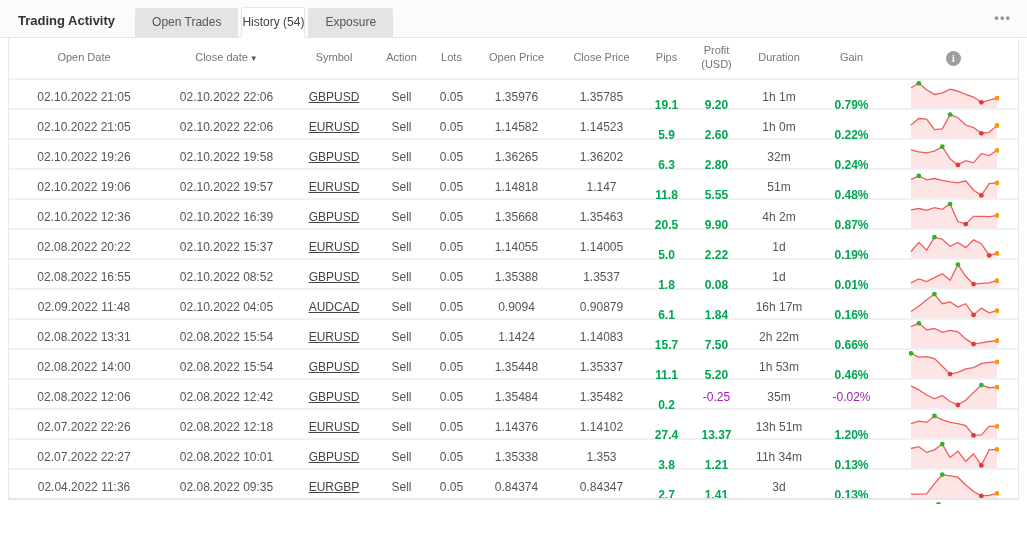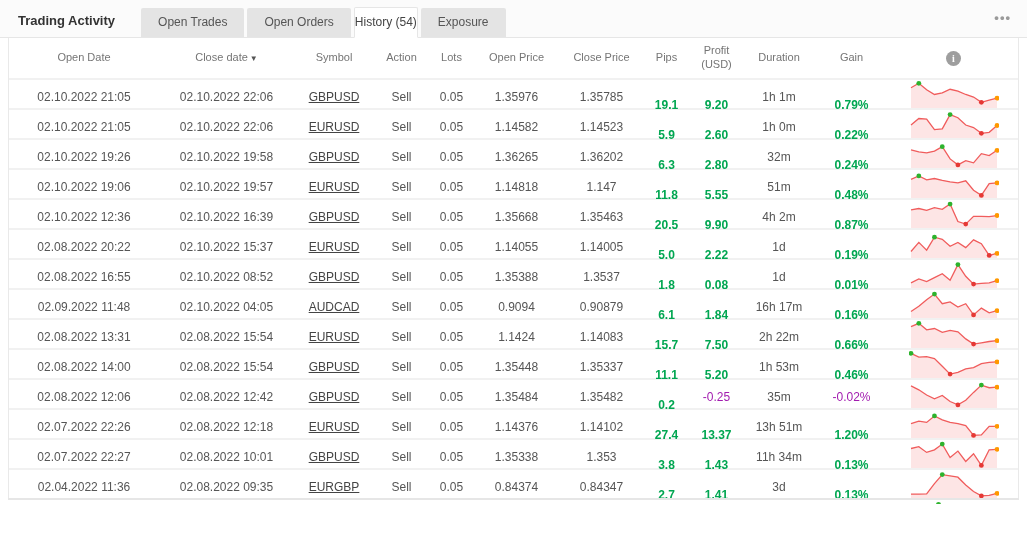--- a/index.html
+++ b/index.html
@@ -3,21 +3,21 @@
 <meta charset="utf-8">
 <style>
   * { margin:0; padding:0; box-sizing:border-box; }
   html,body { width:1027px; height:560px; overflow:hidden; background:#fff;
     font-family:"Liberation Sans", sans-serif; }
 
   
   .tabbar { height:38px; background:#fbfbfb; border-bottom:1px solid #e6e6e6;
     display:flex; align-items:flex-end; position:relative; }
   .widget-title { font-size:13px; font-weight:bold; color:#333;
-    padding:0 26px 9px 18px; }
+    padding:0 20px 9px 18px; }
   .tab { font-size:12px; color:#555; background:#e4e4e4; padding:7px 17px 8px;
     margin-right:3px; cursor:pointer; border-top-left-radius:2px;
     border-top-right-radius:2px; white-space:nowrap; }
   .tab.active { background:#fff; color:#444;
     border:1px solid #e6e6e6; border-bottom:1px solid #fff; margin-bottom:-1px;
     padding:7px 0 8px; }
   .more { position:absolute; right:16px; top:10px; color:#9a9a9a;
     font-size:13px; font-weight:bold; letter-spacing:1px; cursor:pointer; }
 
   
@@ -43,21 +43,20 @@
     margin:0 8px; overflow:hidden; }
   .partial-dot { position:absolute; left:928px; top:2px; width:5px; height:5px;
     border-radius:50%; background:#2db32d; }
 </style>
 </head>
 <body>
 
 <div class="tabbar">
   <div class="widget-title">Trading Activity</div>
   <div class="tab">Open Trades</div>
-  <div class="tab">Open Orders</div>
   <div class="tab active">History (54)</div>
   <div class="tab">Exposure</div>
   <div class="more">•••</div>
 </div>
 
 <div class="card">
   <div class="grid thead">
     <div>Open Date</div>
     <div><span>Close date</span><span class="sort-arrow">▼</span></div>
     <div>Symbol</div>
@@ -351,21 +350,21 @@
 
   <div class="grid trow">
     <div>02.07.2022 22:27</div>
     <div>02.08.2022 10:01</div>
     <div class="symbol"><a>GBPUSD</a></div>
     <div>Sell</div>
     <div>0.05</div>
     <div>1.35338</div>
     <div>1.353</div>
     <div class="pos">3.8</div>
-    <div class="pos">1.43</div>
+    <div class="pos">1.21</div>
     <div>11h 34m</div>
     <div class="pos">0.13%</div>
     <div class="sparkcell">
       <span><svg width="90" height="30">
               <polygon points="2,8.5 9.818181818181818,6.68 17.636363636363637,12.4 25.454545454545453,9.8 33.27272727272727,4.079999999999998 41.09090909090909,17.6 48.90909090909091,11.099999999999998 56.72727272727273,21.5 64.54545454545455,13.7 72.36363636363636,25.4 80.18181818181819,9.8 88,9.280000000000001 88,28 2,28" fill="rgba(240,92,92,0.16)"></polygon>
               <polyline points="2,8.5 9.818181818181818,6.68 17.636363636363637,12.4 25.454545454545453,9.8 33.27272727272727,4.079999999999998 41.09090909090909,17.6 48.90909090909091,11.099999999999998 56.72727272727273,21.5 64.54545454545455,13.7 72.36363636363636,25.4 80.18181818181819,9.8 88,9.280000000000001" fill="none" stroke="#f05c5c" stroke-width="1.3"></polyline>
               <circle cx="33.27272727272727" cy="4.079999999999998" r="2.4" fill="#2db32d"></circle>
               <circle cx="72.36363636363636" cy="25.4" r="2.4" fill="#e53935"></circle>
               <circle cx="88" cy="9.280000000000001" r="2.4" fill="#ff9800"></circle>
             </svg></span>

